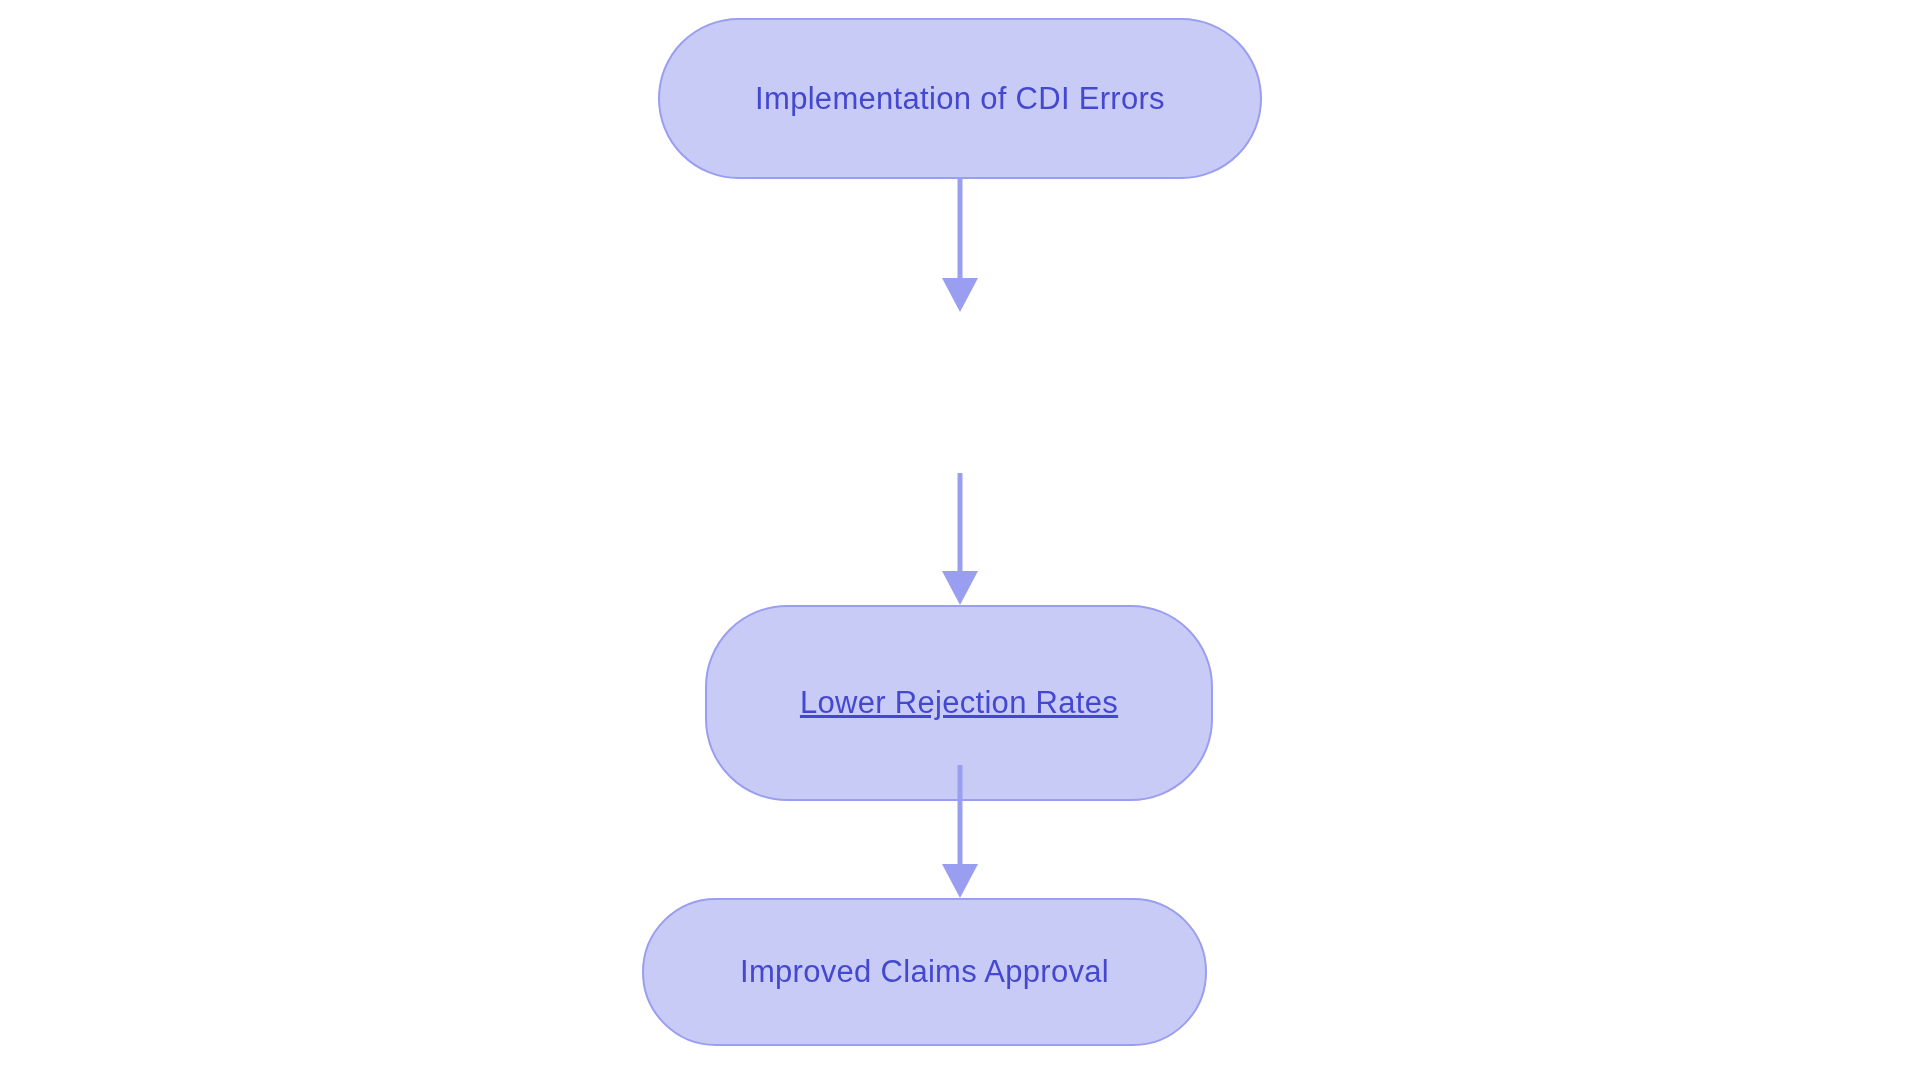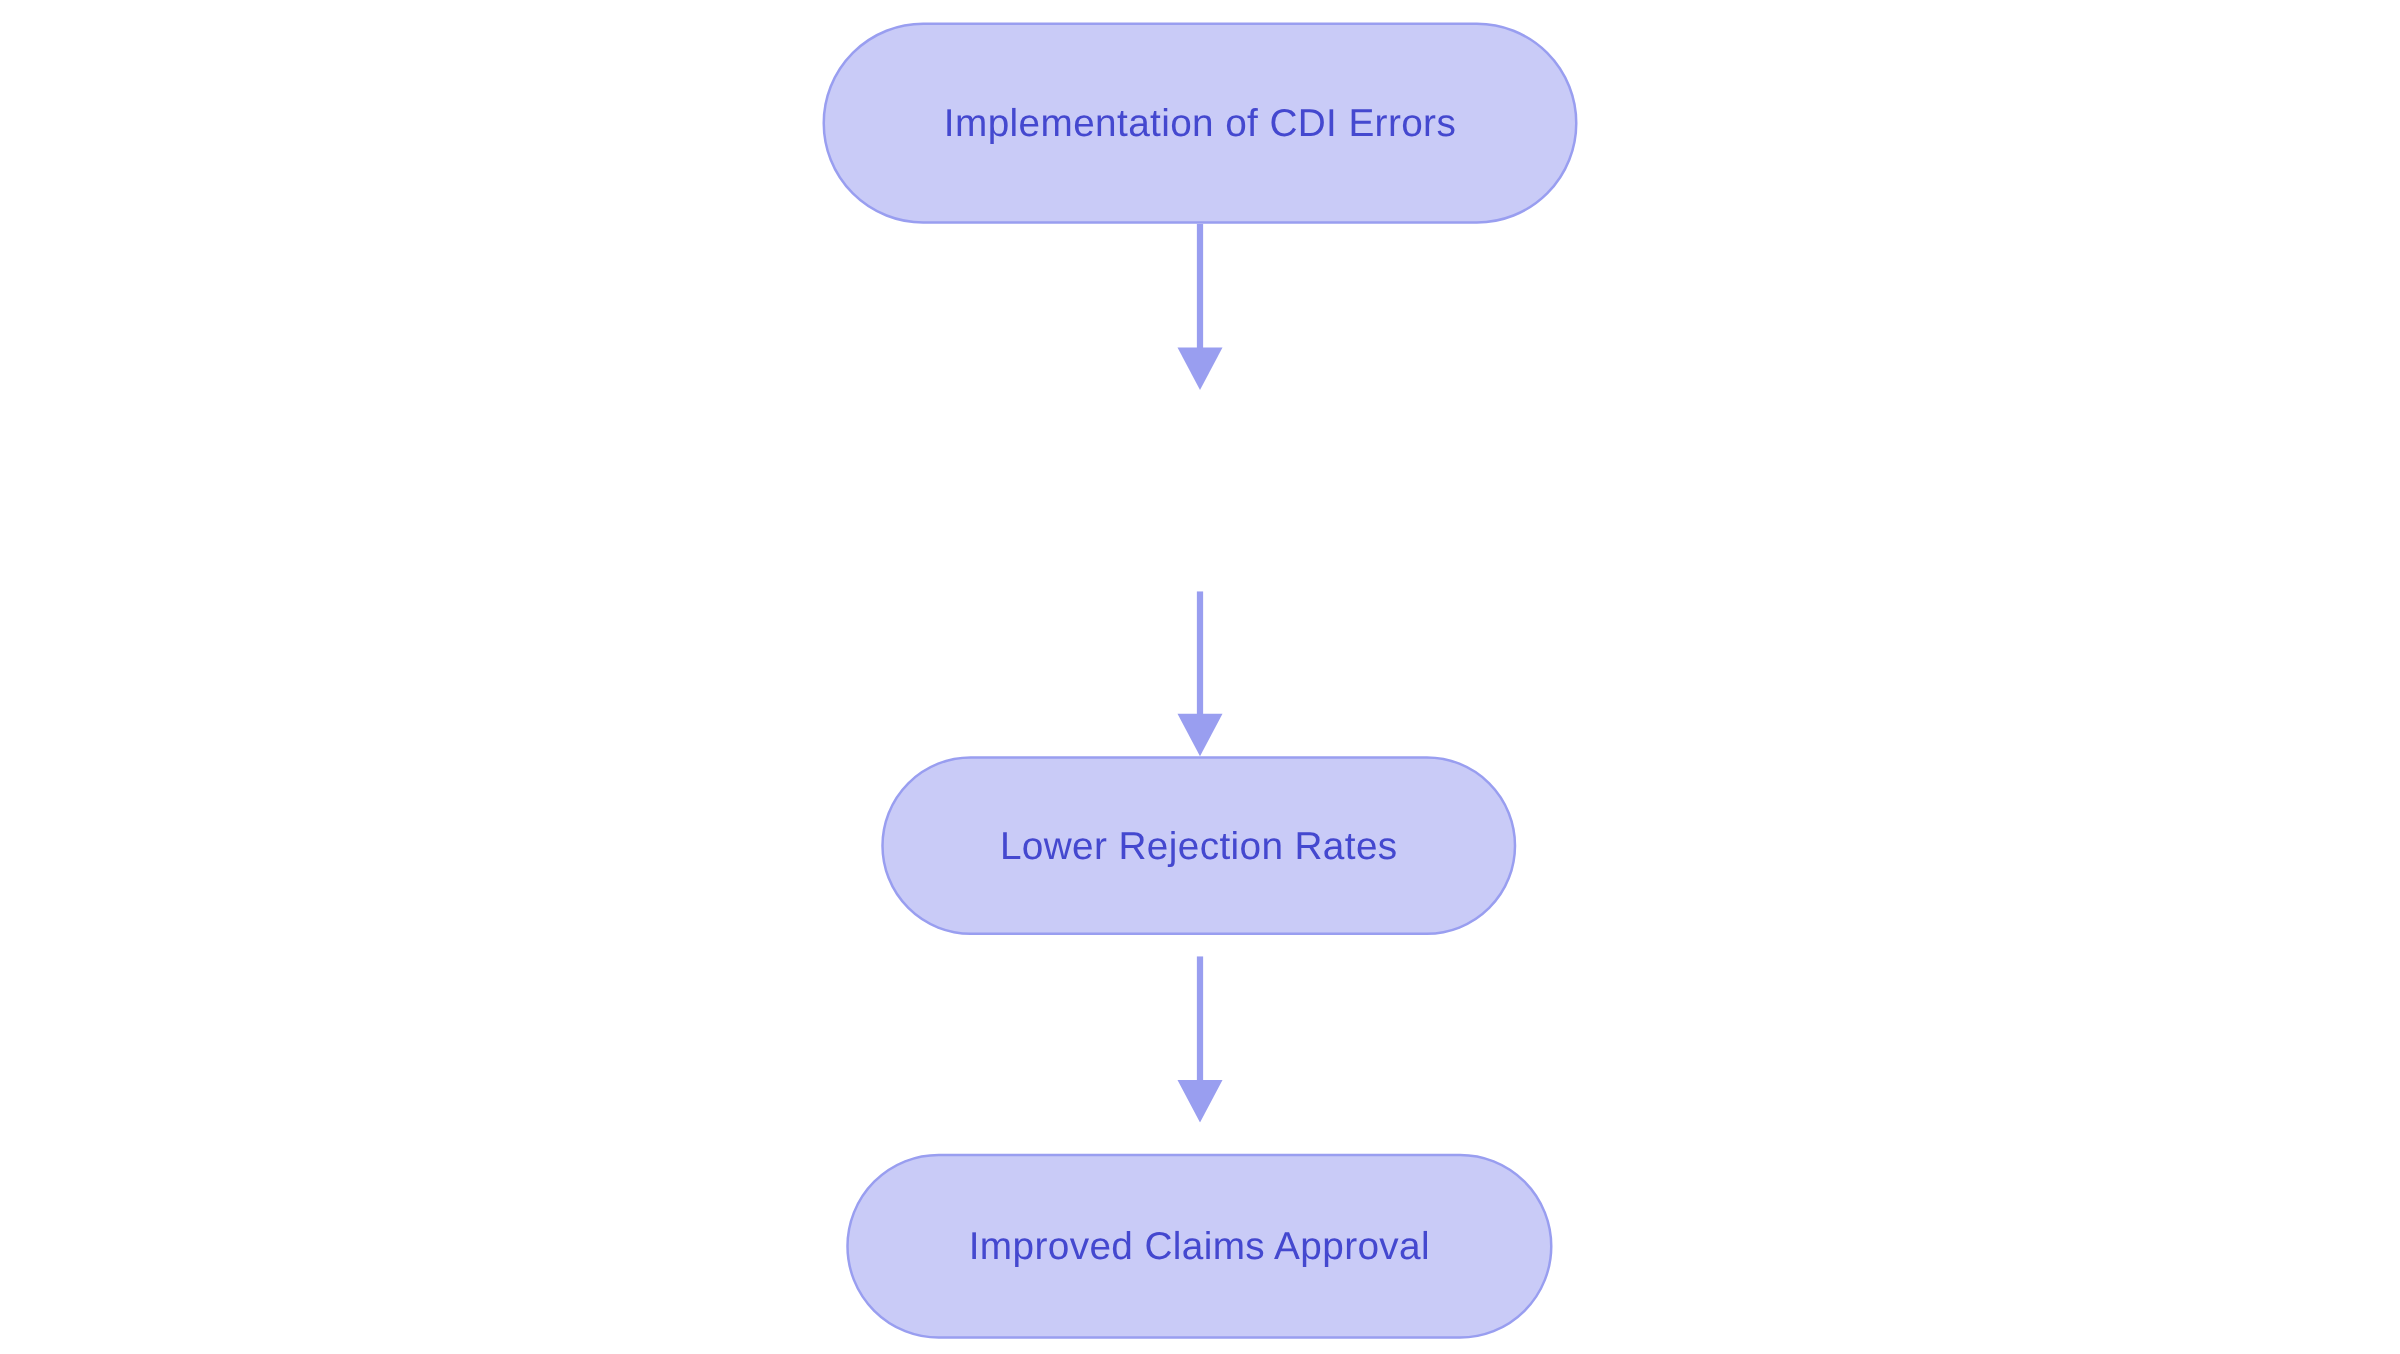--- a/index.html
+++ b/index.html
@@ -31,22 +31,22 @@
     border: 2px solid var(--node-border);
     border-radius: 82px;
     color: var(--node-text);
     font-size: 31px;
     letter-spacing: 0.3px;
     text-align: center;
     white-space: nowrap;
   }
   .node-1 { left: 658px; top: 18px;  width: 604px; height: 161px; }
   .node-2 { left: 591px; top: 312px; width: 739px; height: 161px; }
-  .node-3 { left: 705px; top: 605px; width: 508px; height: 143px; }
-  .node-4 { left: 677px; top: 898px; width: 565px; height: 148px; margin-top: 25px; }
+  .node-3 { left: 705px; top: 605px; width: 508px; height: 196px; text-decoration: underline; }
+  .node-4 { left: 642px; top: 898px; width: 565px; height: 148px; }
 
   .flow-arrow {
     position: absolute;
     width: 44px;
   }
   .arrow-1 { left: 938px; top: 179px; height: 133px; }
   .arrow-2 { left: 938px; top: 473px; height: 132px; }
   .arrow-3 { left: 938px; top: 765px; height: 133px; }
 
   .flow-arrow svg { display: block; width: 100%; height: 100%; }

